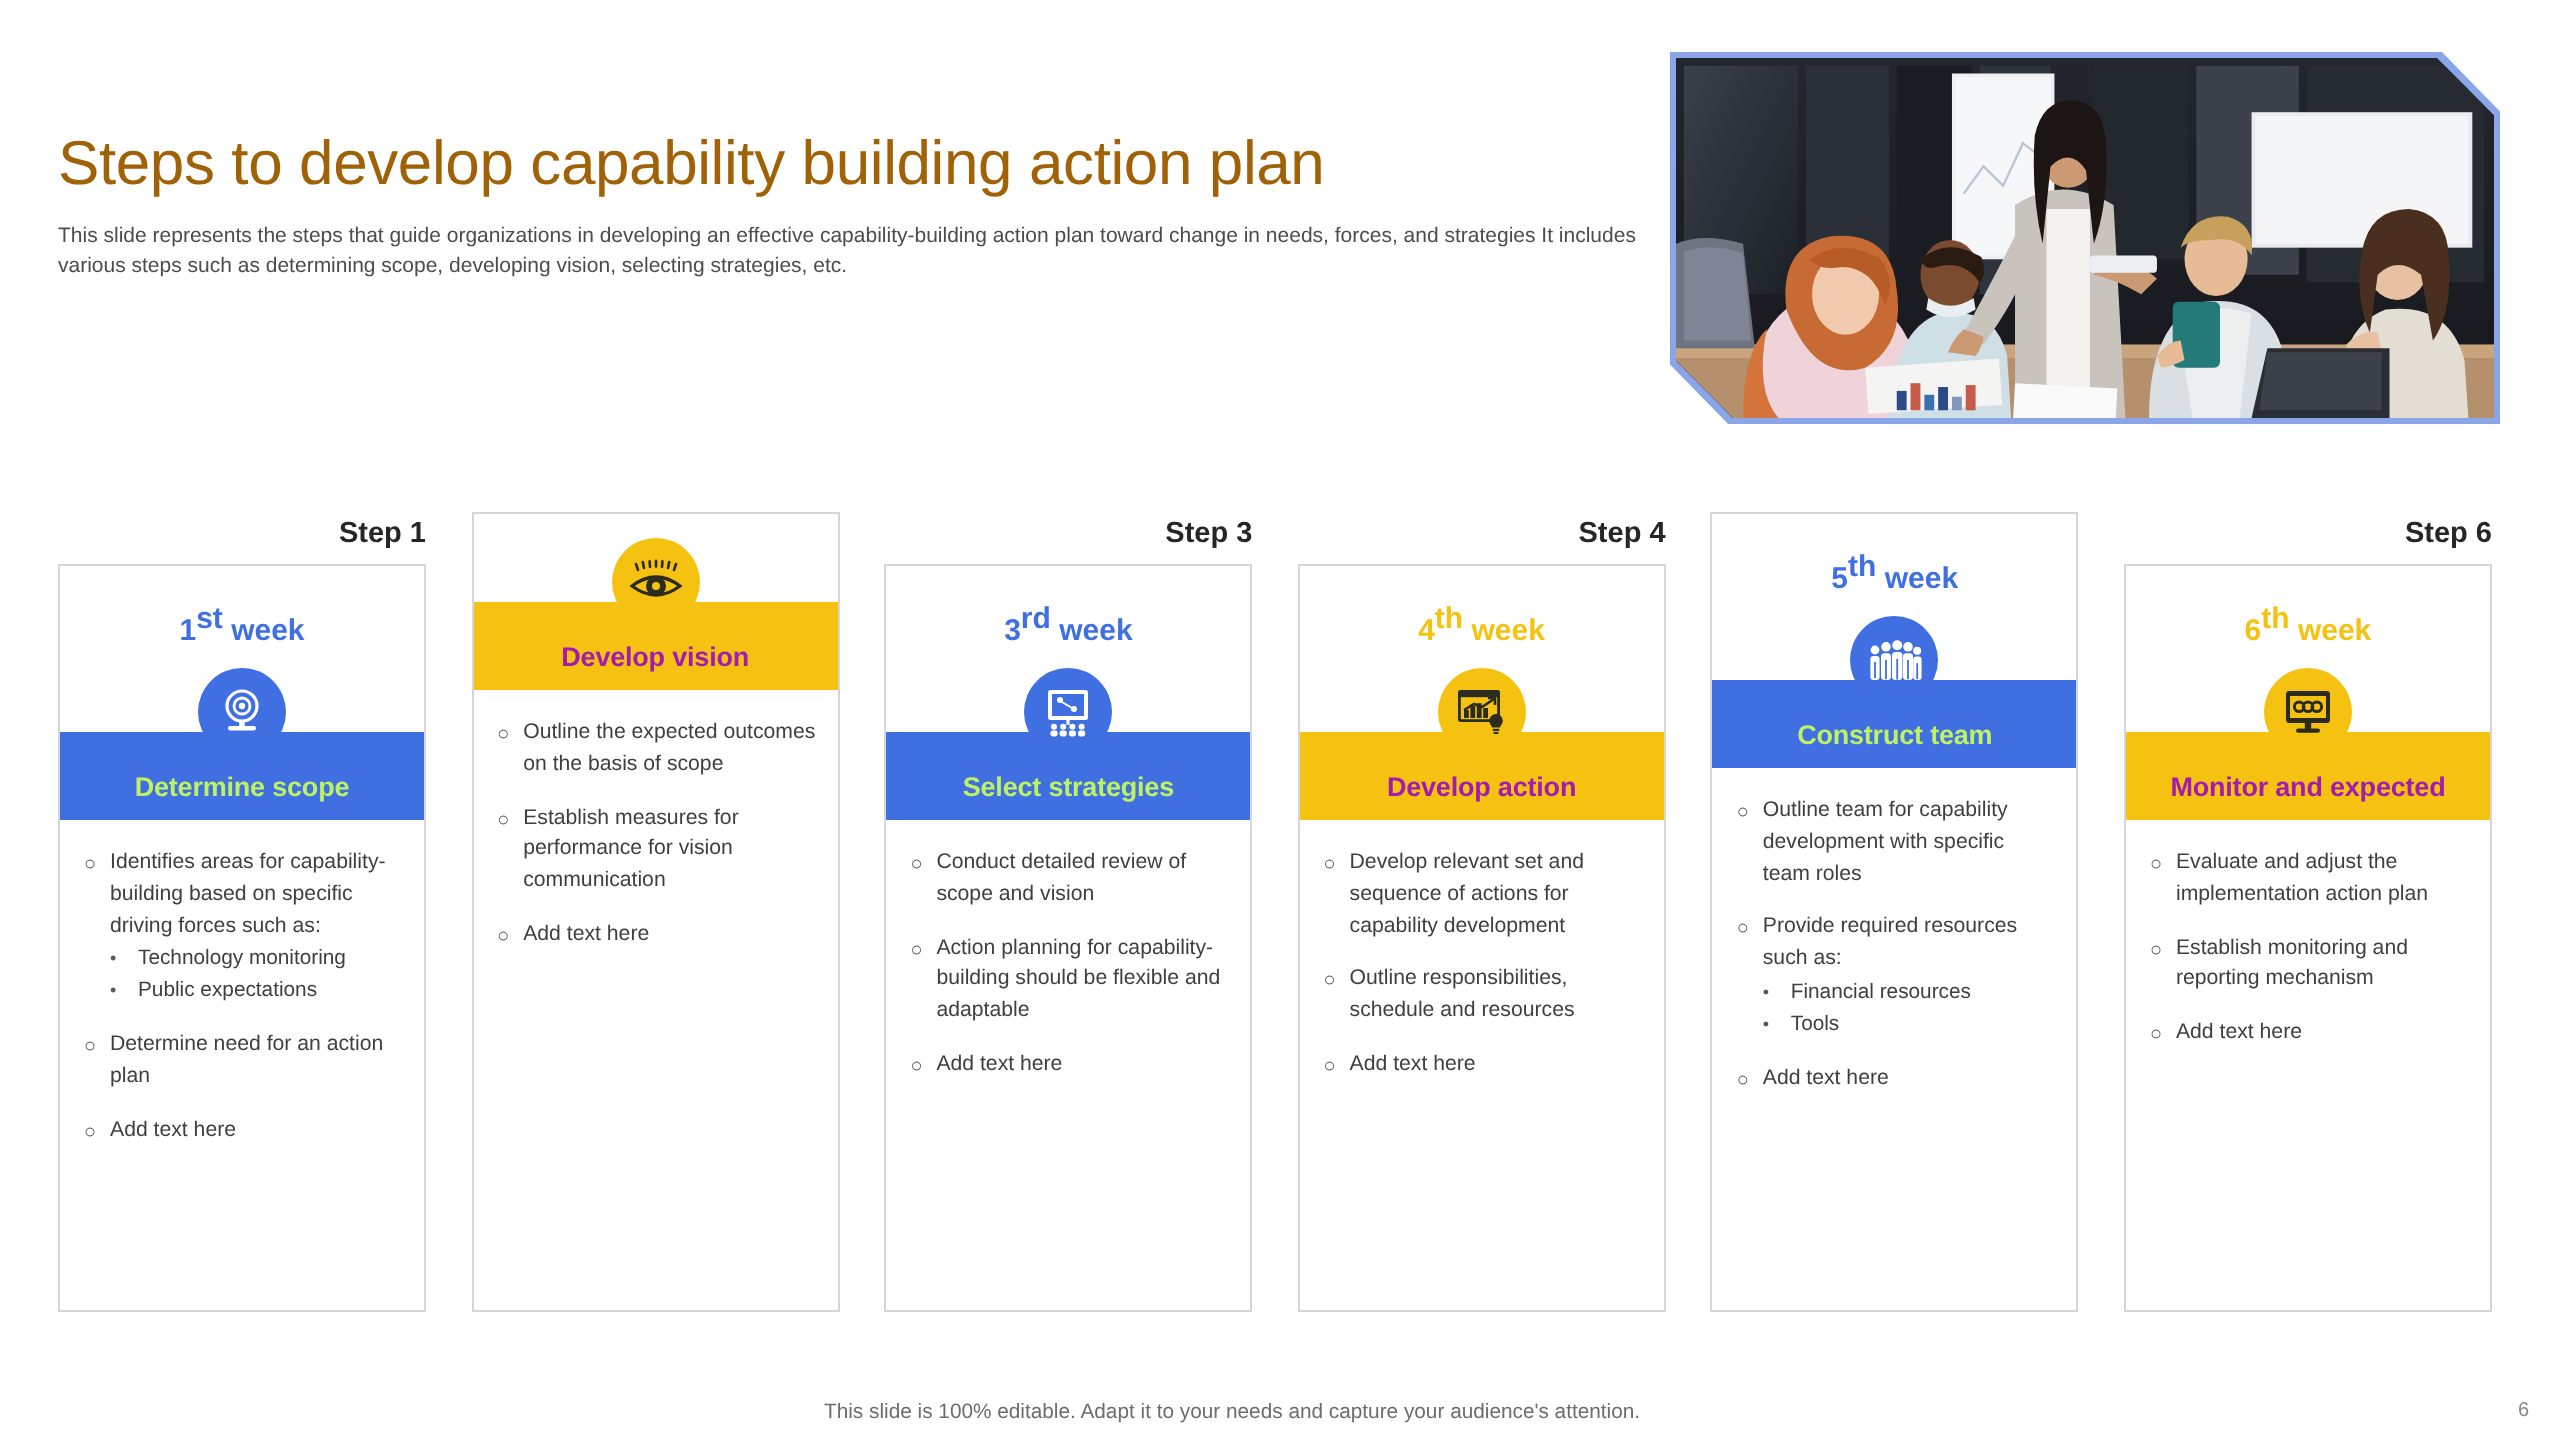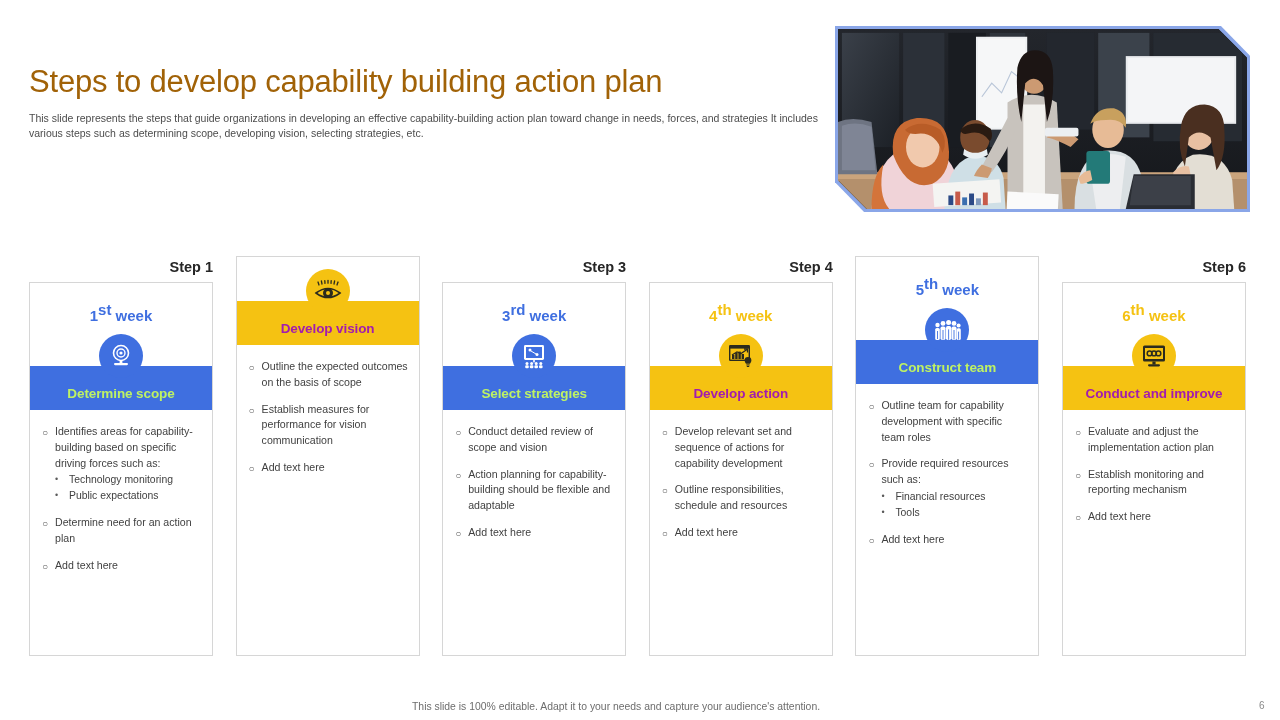--- a/index.html
+++ b/index.html
@@ -444,21 +444,21 @@
             <rect x="5" y="5" width="18" height="11" fill="#f5c212"></rect>
             <g fill="none" stroke="#2b2b1e" stroke-width="1.5">
               <circle cx="9.6" cy="10.4" r="2.4"></circle>
               <circle cx="14" cy="10.4" r="2.4"></circle>
               <circle cx="18.4" cy="10.4" r="2.4"></circle>
             </g>
             <rect x="12.4" y="18.5" width="3.2" height="3" fill="#2b2b1e"></rect>
             <rect x="8" y="21.2" width="12" height="2.2" rx="1.1" fill="#2b2b1e"></rect>
           </svg>
         </div>
-        <div class="band yellow">Conduct and improve</div>
+        <div class="band yellow">Monitor and expected</div>
         <div class="bullets">
           <div class="b-item">
             <div class="b-mark">○</div>
             <div class="b-text">Evaluate and adjust the implementation action plan</div>
           </div>
           <div class="b-item">
             <div class="b-mark">○</div>
             <div class="b-text">Establish monitoring and reporting mechanism</div>
           </div>
           <div class="b-item">

